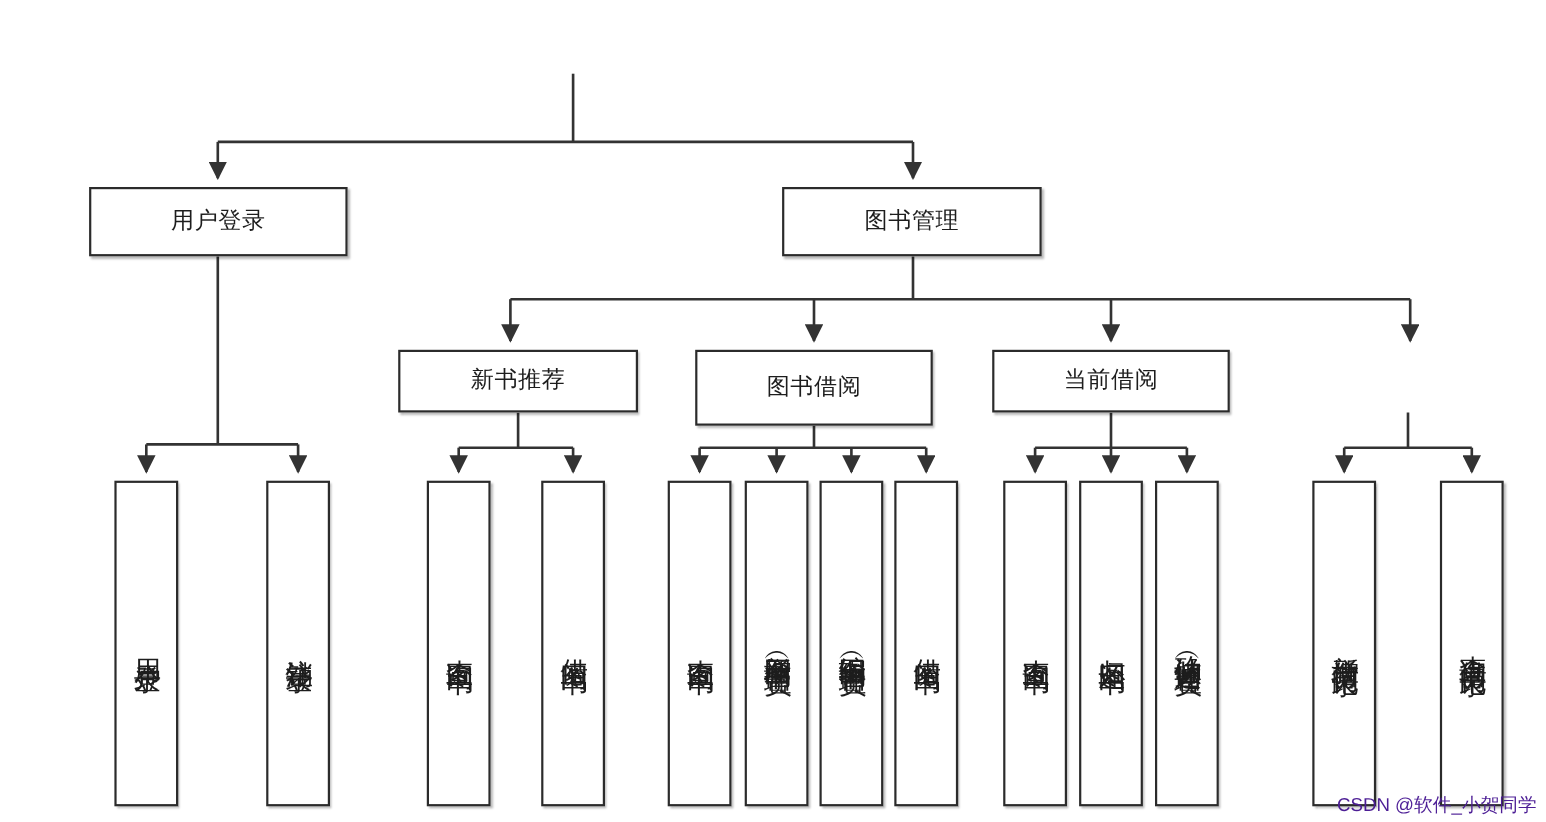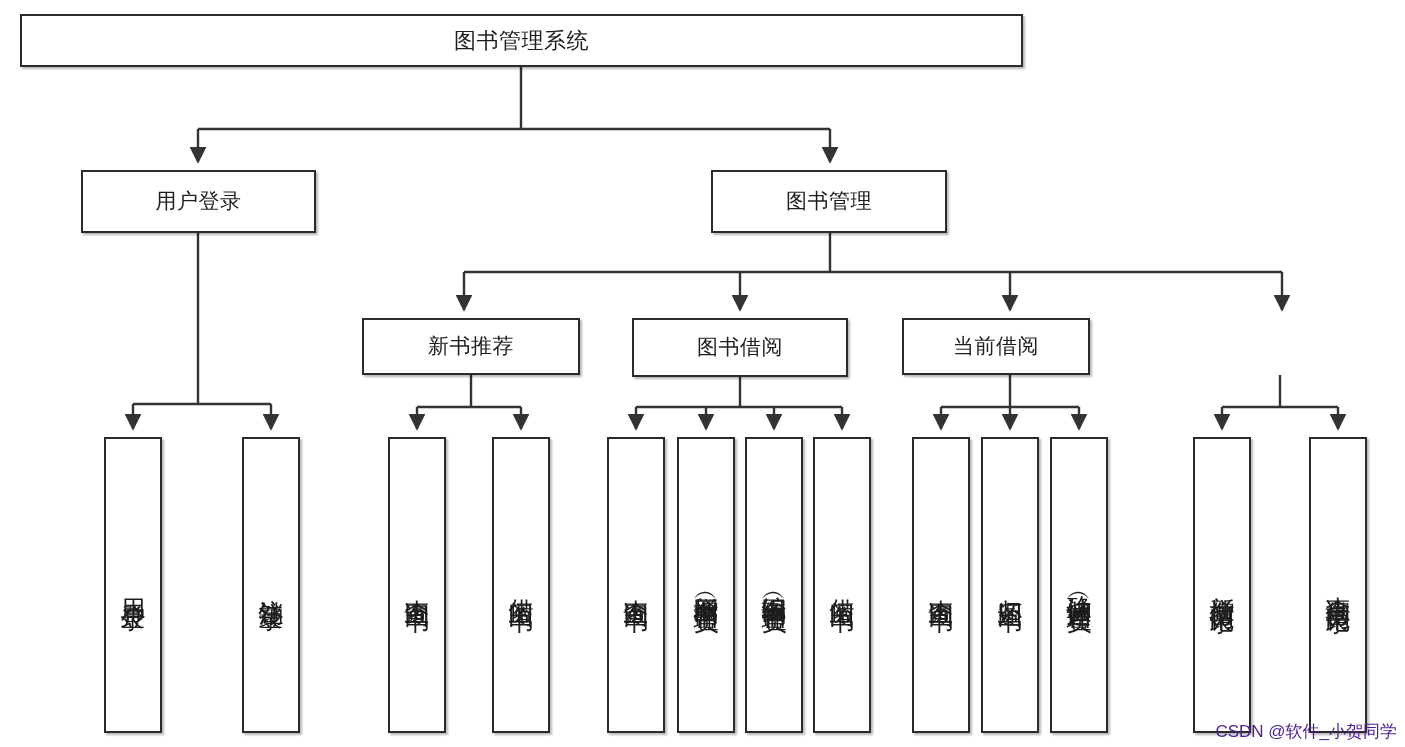--- a/index.html
+++ b/index.html
@@ -126,38 +126,35 @@
       <path d="M 1010 407 L 1010 429" marker-end="url(#arrow)"></path>
       <path d="M 1079 407 L 1079 429" marker-end="url(#arrow)"></path>
 
       <path d="M 1280 375 L 1280 407"></path>
       <path d="M 1222 407 L 1338 407"></path>
       <path d="M 1222 407 L 1222 429" marker-end="url(#arrow)"></path>
       <path d="M 1338 407 L 1338 429" marker-end="url(#arrow)"></path>
     </g>
   </svg>
 
-  <div class="node root" style="left:20px; top:14px; width:1003px; height:53px;">
-    <span class="label">图书管理系统</span>
-  </div>
 
   <div class="node lvl2" style="left:81px; top:170px; width:235px; height:63px;">
     <span class="label">用户登录</span>
   </div>
   <div class="node lvl2" style="left:711px; top:170px; width:236px; height:63px;text-align:right;">
     <span class="label">图书管理</span>
   </div>
 
   <div class="node lvl3" style="left:362px; top:318px; width:218px; height:57px;">
     <span class="label">新书推荐</span>
   </div>
-  <div class="node lvl3" style="left:632px; top:318px; width:216px; height:59px;">
+  <div class="node lvl3" style="left:632px; top:318px; width:216px; height:69px;">
     <span class="label">图书借阅</span>
   </div>
-  <div class="node lvl3" style="left:902px; top:318px; width:188px; height:57px;">
+  <div class="node lvl3" style="left:902px; top:318px; width:216px; height:57px;">
     <span class="label">当前借阅</span>
   </div>
 
   <div class="node leaf" style="left:104px; top:437px; width:58px; height:296px;">
     <span class="label">用户登录</span>
   </div>
   <div class="node leaf" style="left:242px; top:437px; width:58px; height:296px;">
     <span class="label">注销登录</span>
   </div>
 

